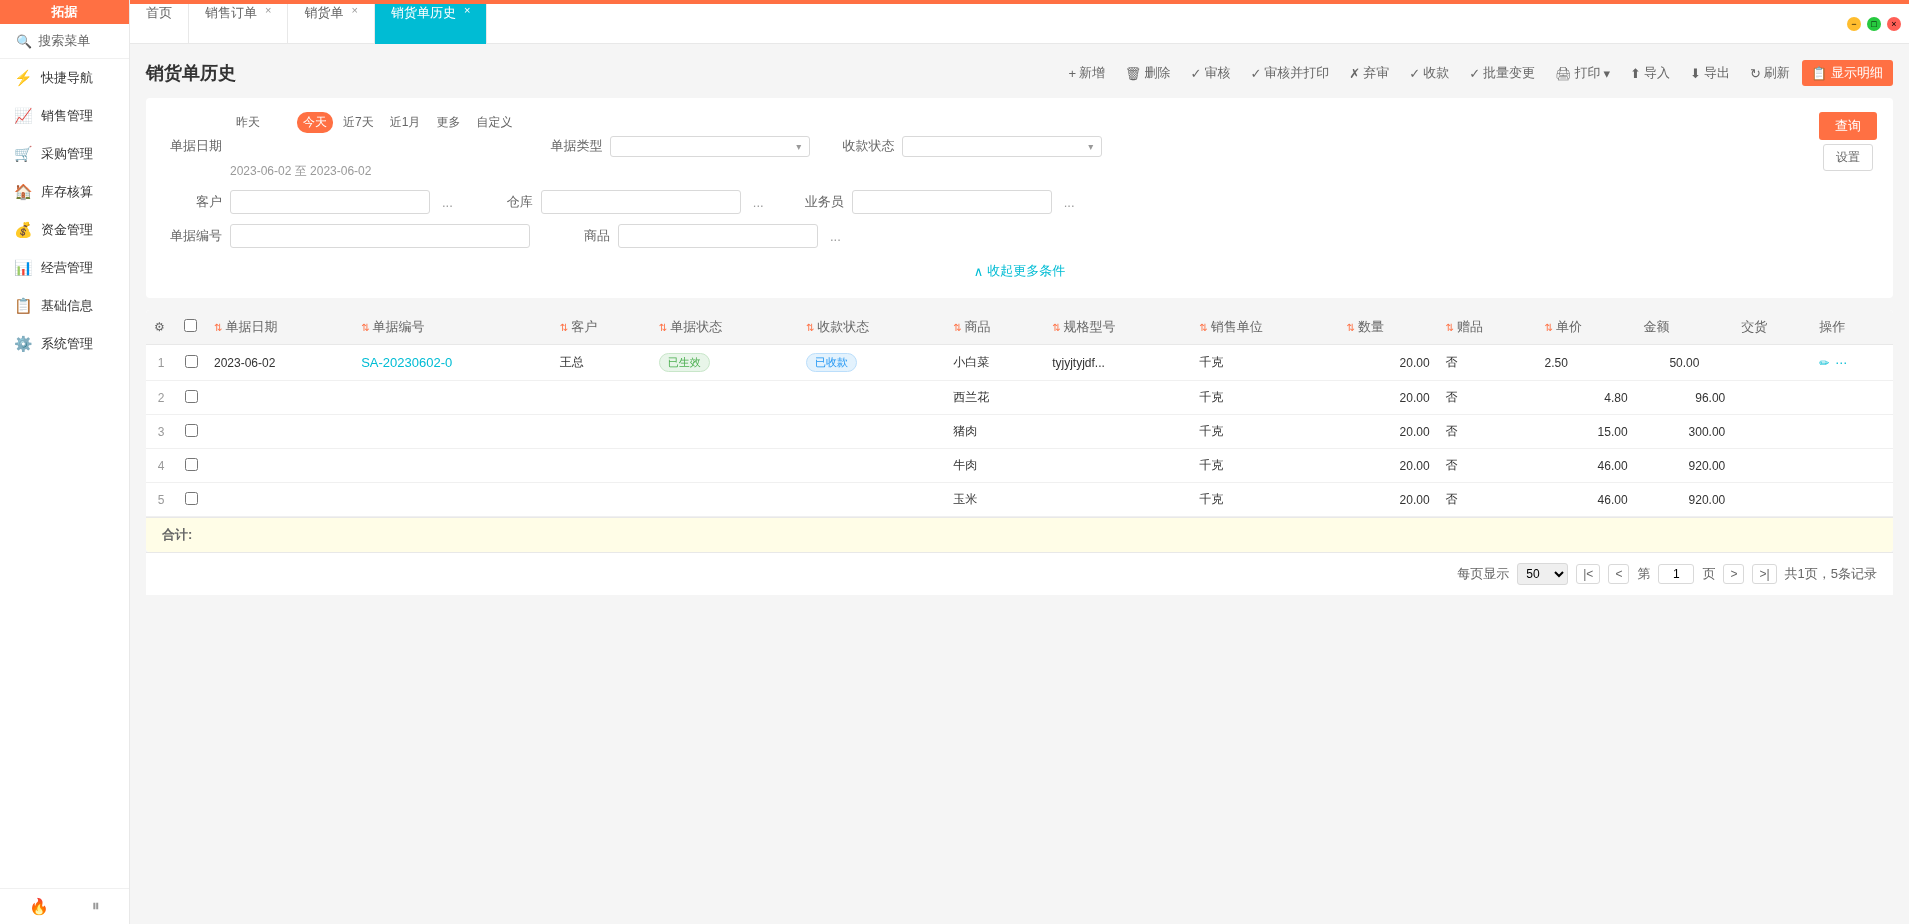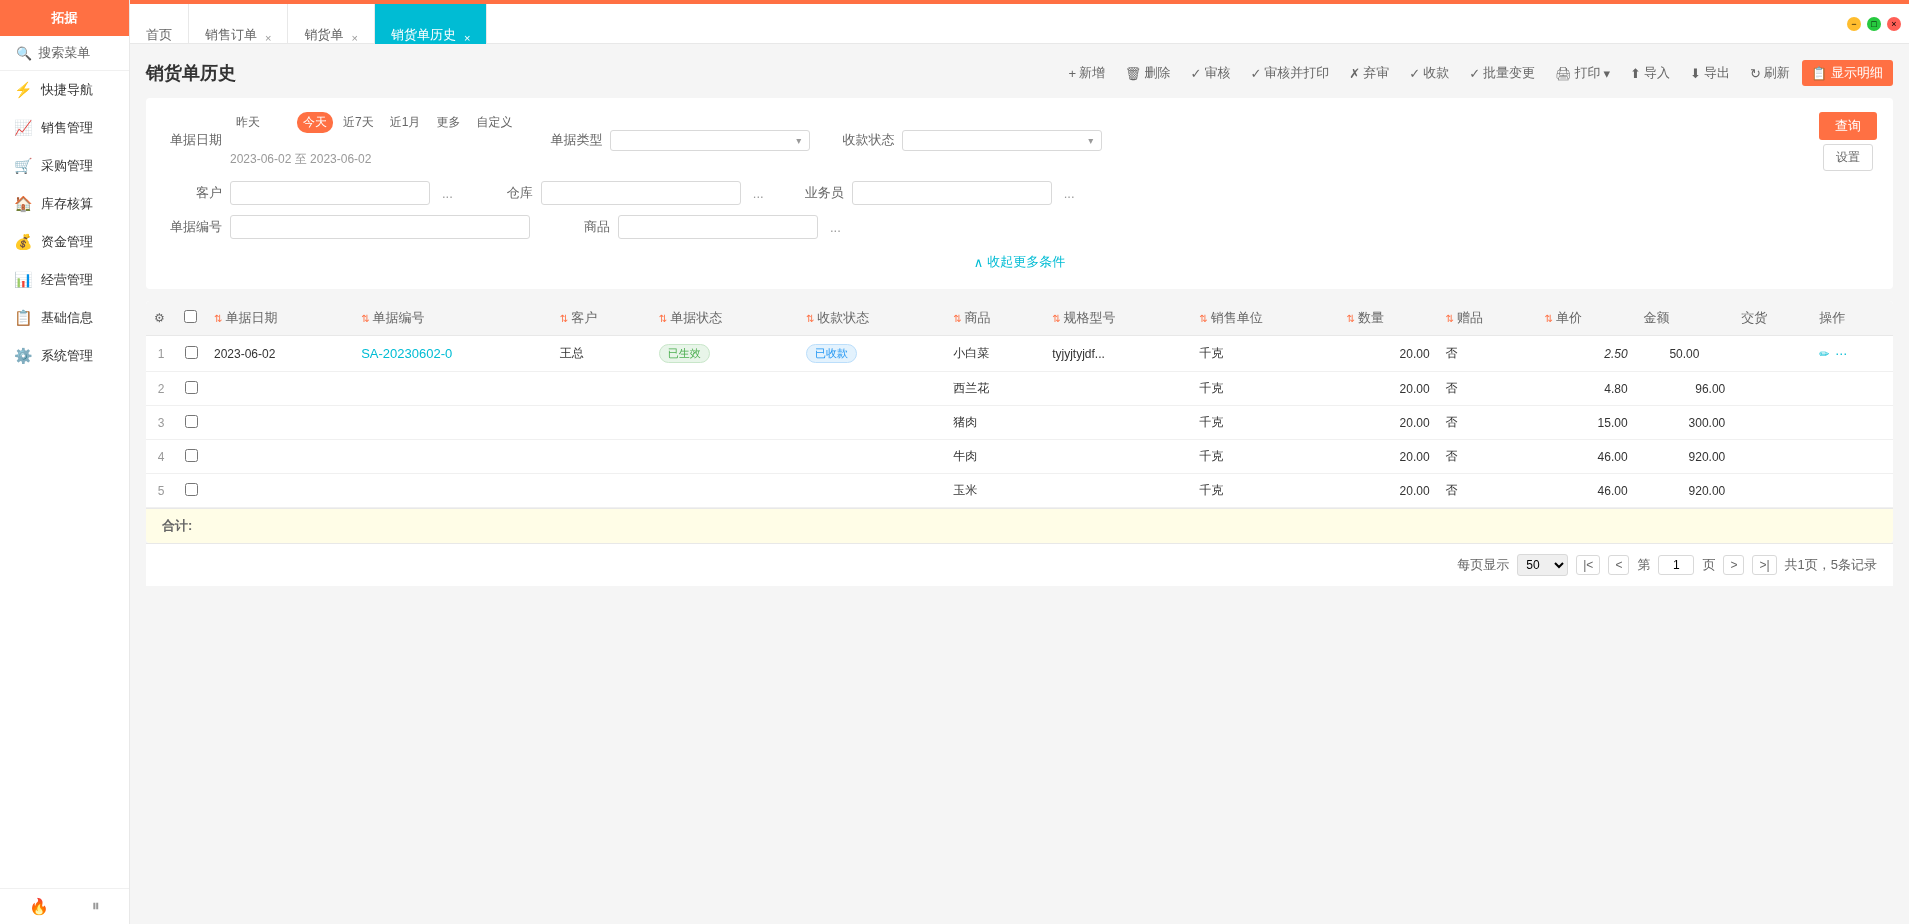--- a/index.html
+++ b/index.html
@@ -1,34 +1,34 @@
 <!DOCTYPE html>
 <html><head>
   <meta charset="utf-8">
   <style>
     * { box-sizing: border-box; margin: 0; padding: 0; font-family: 'Microsoft YaHei', Arial, sans-serif; font-size: 13px; }
     body { display: flex; height: 924px; overflow: hidden; background: #f5f5f5; }
 
     
     .sidebar { width: 130px; background: #fff; border-right: 1px solid #e8e8e8; display: flex; flex-direction: column; height: 100%; }
-    .sidebar-logo { background: #ff7043; padding: 8px; text-align: center; color: #fff; font-size: 14px; font-weight: bold; height: 36px; display: flex; align-items: center; justify-content: center; }
+    .sidebar-logo { background: #ff7043; padding: 8px; text-align: center; color: #fff; font-size: 14px; font-weight: bold; height: 24px; display: flex; align-items: center; justify-content: center; }
     .sidebar-search { display: flex; align-items: center; padding: 8px 10px; border-bottom: 1px solid #f0f0f0; cursor: pointer; color: #666; }
     .sidebar-search span { margin-left: 6px; }
     .sidebar-nav-item { display: flex; align-items: center; padding: 10px 12px; cursor: pointer; color: #333; border-left: 3px solid transparent; }
     .sidebar-nav-item .nav-icon { width: 18px; height: 18px; margin-right: 8px; display: flex; align-items: center; justify-content: center; color: #999; font-size: 15px; }
     .sidebar-nav-item .nav-label { font-size: 13px; }
     .sidebar-bottom { margin-top: auto; border-top: 1px solid #f0f0f0; padding: 8px; display: flex; justify-content: space-around; }
     .sidebar-bottom-icon { color: #999; cursor: pointer; font-size: 16px; }
 
     
     .main { flex: 1; display: flex; flex-direction: column; overflow: hidden; }
 
     
     .tab-bar { display: flex; align-items: center; background: #fff; border-bottom: 1px solid #e8e8e8; height: 40px; padding: 0; }
-    .tab { display: flex; align-items: flex-end; padding: 0 16px; height: 40px; cursor: pointer; color: #666; border-right: 1px solid #e8e8e8; font-size: 13px; white-space: nowrap; }
+    .tab { display: flex; align-items: flex-start; padding: 0 16px; height: 40px; cursor: pointer; color: #666; border-right: 1px solid #e8e8e8; font-size: 13px; white-space: nowrap; }
     .tab.active { background: #00bcd4; color: #fff; }
     .tab .tab-close { margin-left: 8px; color: #999; font-size: 11px; cursor: pointer; }
     .tab.active .tab-close { color: #fff; }
     .tab-spacer { flex: 1; }
     .tab-window-controls { display: flex; align-items: center; padding: 0 8px; gap: 6px; }
     .tab-window-btn { width: 14px; height: 14px; border-radius: 50%; cursor: pointer; display: flex; align-items: center; justify-content: center; font-size: 9px; }
     .tab-window-btn.close { background: #ff5f56; }
     .tab-window-btn.minimize { background: #ffbd2e; }
     .tab-window-btn.maximize { background: #27c93f; }
 
@@ -81,21 +81,21 @@
     
     .pagination { display: flex; align-items: center; justify-content: flex-end; padding: 10px 16px; background: #fff; border-top: 1px solid #e8e8e8; gap: 8px; font-size: 12px; color: #666; }
     .page-size-select { border: 1px solid #d9d9d9; border-radius: 3px; padding: 2px 4px; font-size: 12px; }
     .page-btn { border: 1px solid #d9d9d9; background: #fff; padding: 2px 6px; cursor: pointer; border-radius: 3px; color: #666; font-size: 12px; }
     .page-btn:disabled { color: #ccc; cursor: not-allowed; }
     .page-input { border: 1px solid #d9d9d9; border-radius: 3px; width: 36px; text-align: center; padding: 2px 4px; font-size: 12px; }
     .link-text { color: #00bcd4; cursor: pointer; }
 
     
     .top-bar { background: #ff7043; height: 4px; }
-    .date-block { display: flex; flex-direction: column; }
+    .date-block { display: flex; flex-direction: column; gap: 12px; }
     .checkbox-cell { width: 30px; text-align: center; }
     .th-gear { width: 30px; text-align: center; }
 
     .query-btn { background: #ff7043; color: #fff; border: none; border-radius: 3px; padding: 5px 16px; cursor: pointer; font-size: 13px; }
     .setup-btn { border: 1px solid #d9d9d9; background: #fff; color: #666; border-radius: 3px; padding: 4px 12px; cursor: pointer; font-size: 12px; margin-top: 4px; }
   </style>
 </head>
 <body>
 
 <div class="sidebar">
@@ -400,21 +400,21 @@
         <span class="badge badge-green">已生效</span>
       </td>
       <td>
         <span class="badge badge-blue">已收款</span>
       </td>
       <td>小白菜</td>
       <td>tyjyjtyjdf...</td>
       <td>千克</td>
       <td style="text-align:right;">20.00</td>
       <td>否</td>
-      <td style="text-align:right;font-style:italic;">2.50</td>
+      <td style="text-align:left;">2.50</td>
       <td style="text-align:center;">50.00</td>
       <td></td>
       <td>
         <div class="action-btns">
           <button class="action-btn">✏</button>
           <button class="action-btn">⋯</button>
         </div>
       </td>
     </tr>
             <tr>

